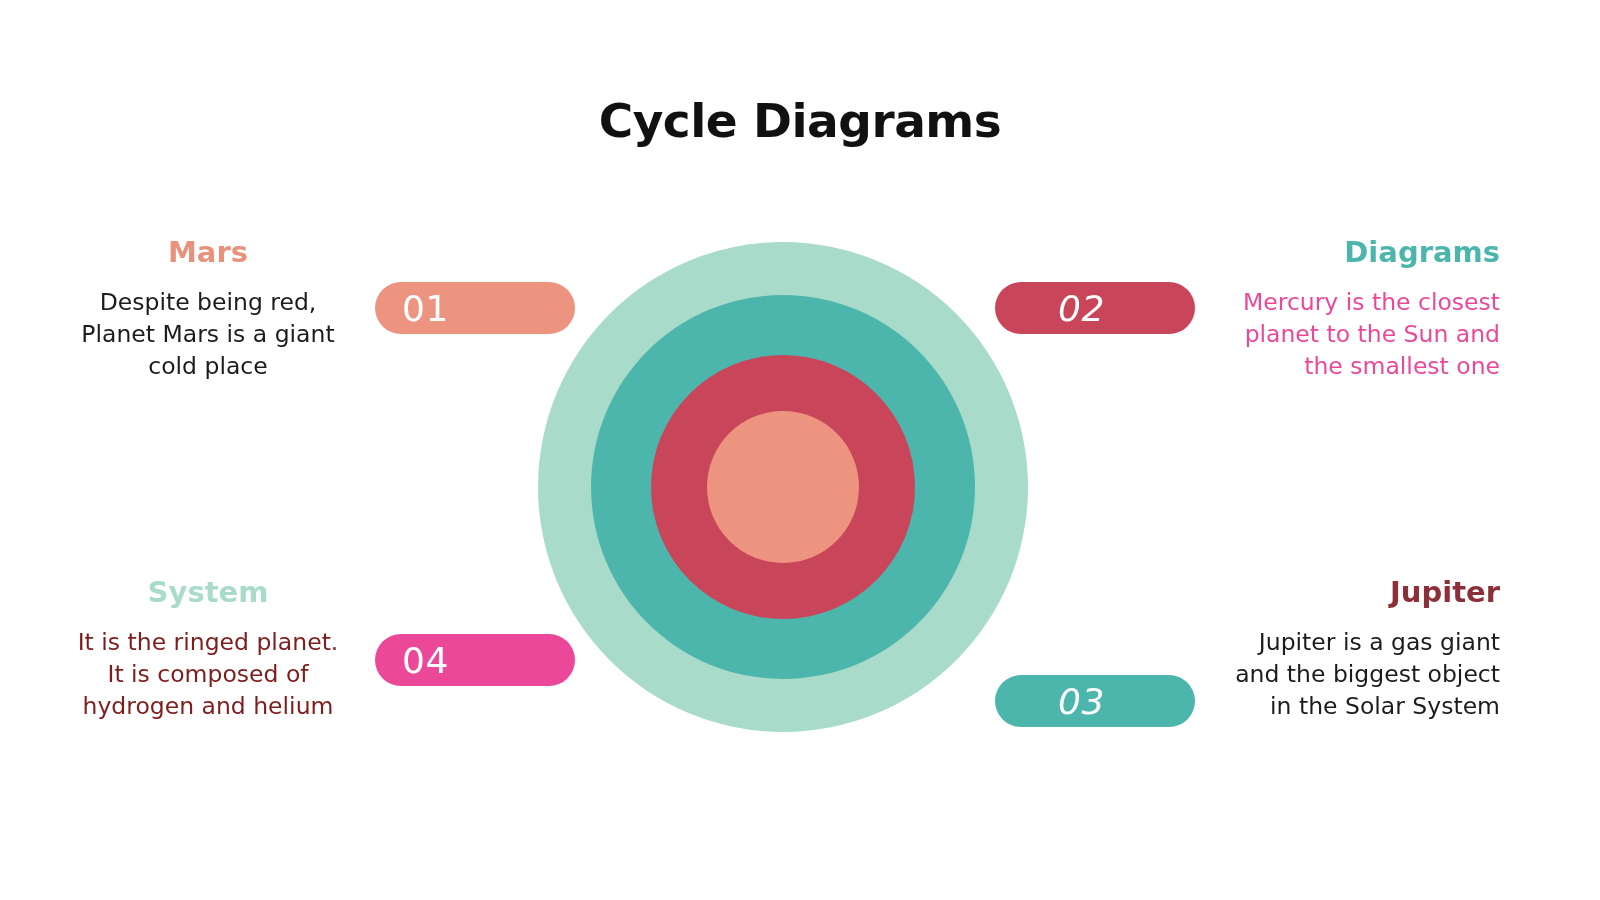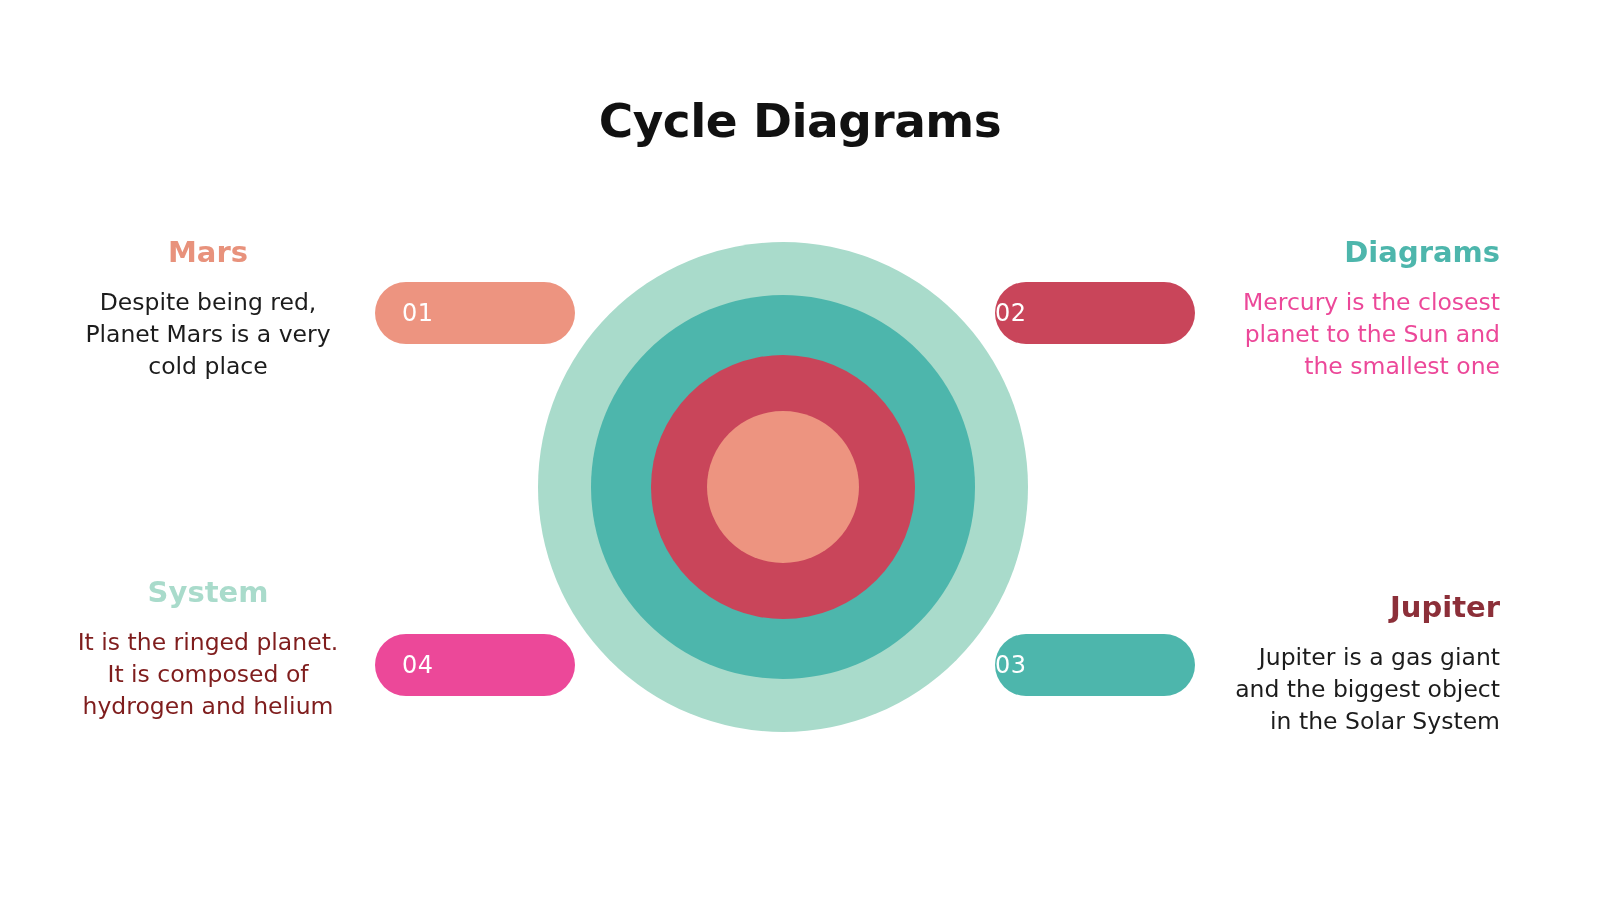--- a/index.html
+++ b/index.html
@@ -52,57 +52,58 @@
     transform: translate(-50%, -50%);
   }
   .ring-1 { width: 490px; height: 490px; }
   .ring-2 { width: 384px; height: 384px; }
   .ring-3 { width: 264px; height: 264px; }
   .ring-4 { width: 152px; height: 152px; }
 
   
   .pill {
     position: absolute;
-    height: 62px;
+    height: 52px;
     width: 200px;
     border-radius: 31px;
     display: flex;
     align-items: center;
     box-sizing: border-box;
     color: #ffffff;
-    font-size: 24px;
+    font-size: 36px;
     font-weight: 400;
     letter-spacing: 0.5px;
     z-index: 3;
   }
   .pill.left {
     justify-content: flex-start;
     padding-left: 27px;
   }
   .pill.right {
-    justify-content: flex-start;
+    justify-content: center;
     padding-right: 27px;
+    font-style: italic;
   }
   #pill-01 { left: 375px; top: 282px; }
   #pill-02 { left: 995px; top: 282px; }
   #pill-04 { left: 375px; top: 634px; }
   #pill-03 { left: 995px; top: 634px; }
 
   
   .info {
     position: absolute;
     width: 272px;
   }
   .info.left  { left: 72px;  text-align: center; }
   .info.right { left: 1228px; text-align: right; }
 
   #info-mars    { top: 237px; }
   #info-mercury { top: 237px; }
   #info-saturn  { top: 577px; }
-  #info-jupiter { top: 592px; }
+  #info-jupiter { top: 577px; }
 
   .info-title {
     font-size: 29px;
     font-weight: 700;
     line-height: 1.1;
     margin: 0 0 17px 0;
   }
   .info-body {
     font-size: 23.5px;
     font-weight: 400;
@@ -125,31 +126,31 @@
     <div class="ring ring-3" style="background: rgb(201, 69, 90);"></div>
     <div class="ring ring-4" style="background: rgb(237, 148, 128);"></div>
   </div>
 
   <div id="pill-01" class="pill left" style="background: rgb(237, 148, 128);">
     <span>01</span>
   </div>
   <div id="pill-02" class="pill right" style="background: rgb(201, 69, 90);">
     <span>02</span>
   </div>
-  <div id="pill-03" class="pill right" style="background: rgb(77, 182, 172);">
+  <div id="pill-03" class="pill right" style="background: rgb(77, 182, 172); margin-top: 41px;">
     <span>03</span>
   </div>
   <div id="pill-04" class="pill left" style="background: #ec4899;">
     <span>04</span>
   </div>
 
   <div id="info-mars" class="info left">
     <div class="info-title" style="color: rgb(232, 146, 124);">Mars</div>
     <div class="info-body" style="color: rgb(28, 28, 28);">Despite being red,
-Planet Mars is a very
+Planet Mars is a giant
 cold place</div>
   </div>
 
   <div id="info-mercury" class="info right">
     <div class="info-title" style="color: rgb(77, 182, 172);">Diagrams</div>
     <div class="info-body" style="color: #ec4899;">Mercury is the closest
 planet to the Sun and
 the smallest one</div>
   </div>
 

